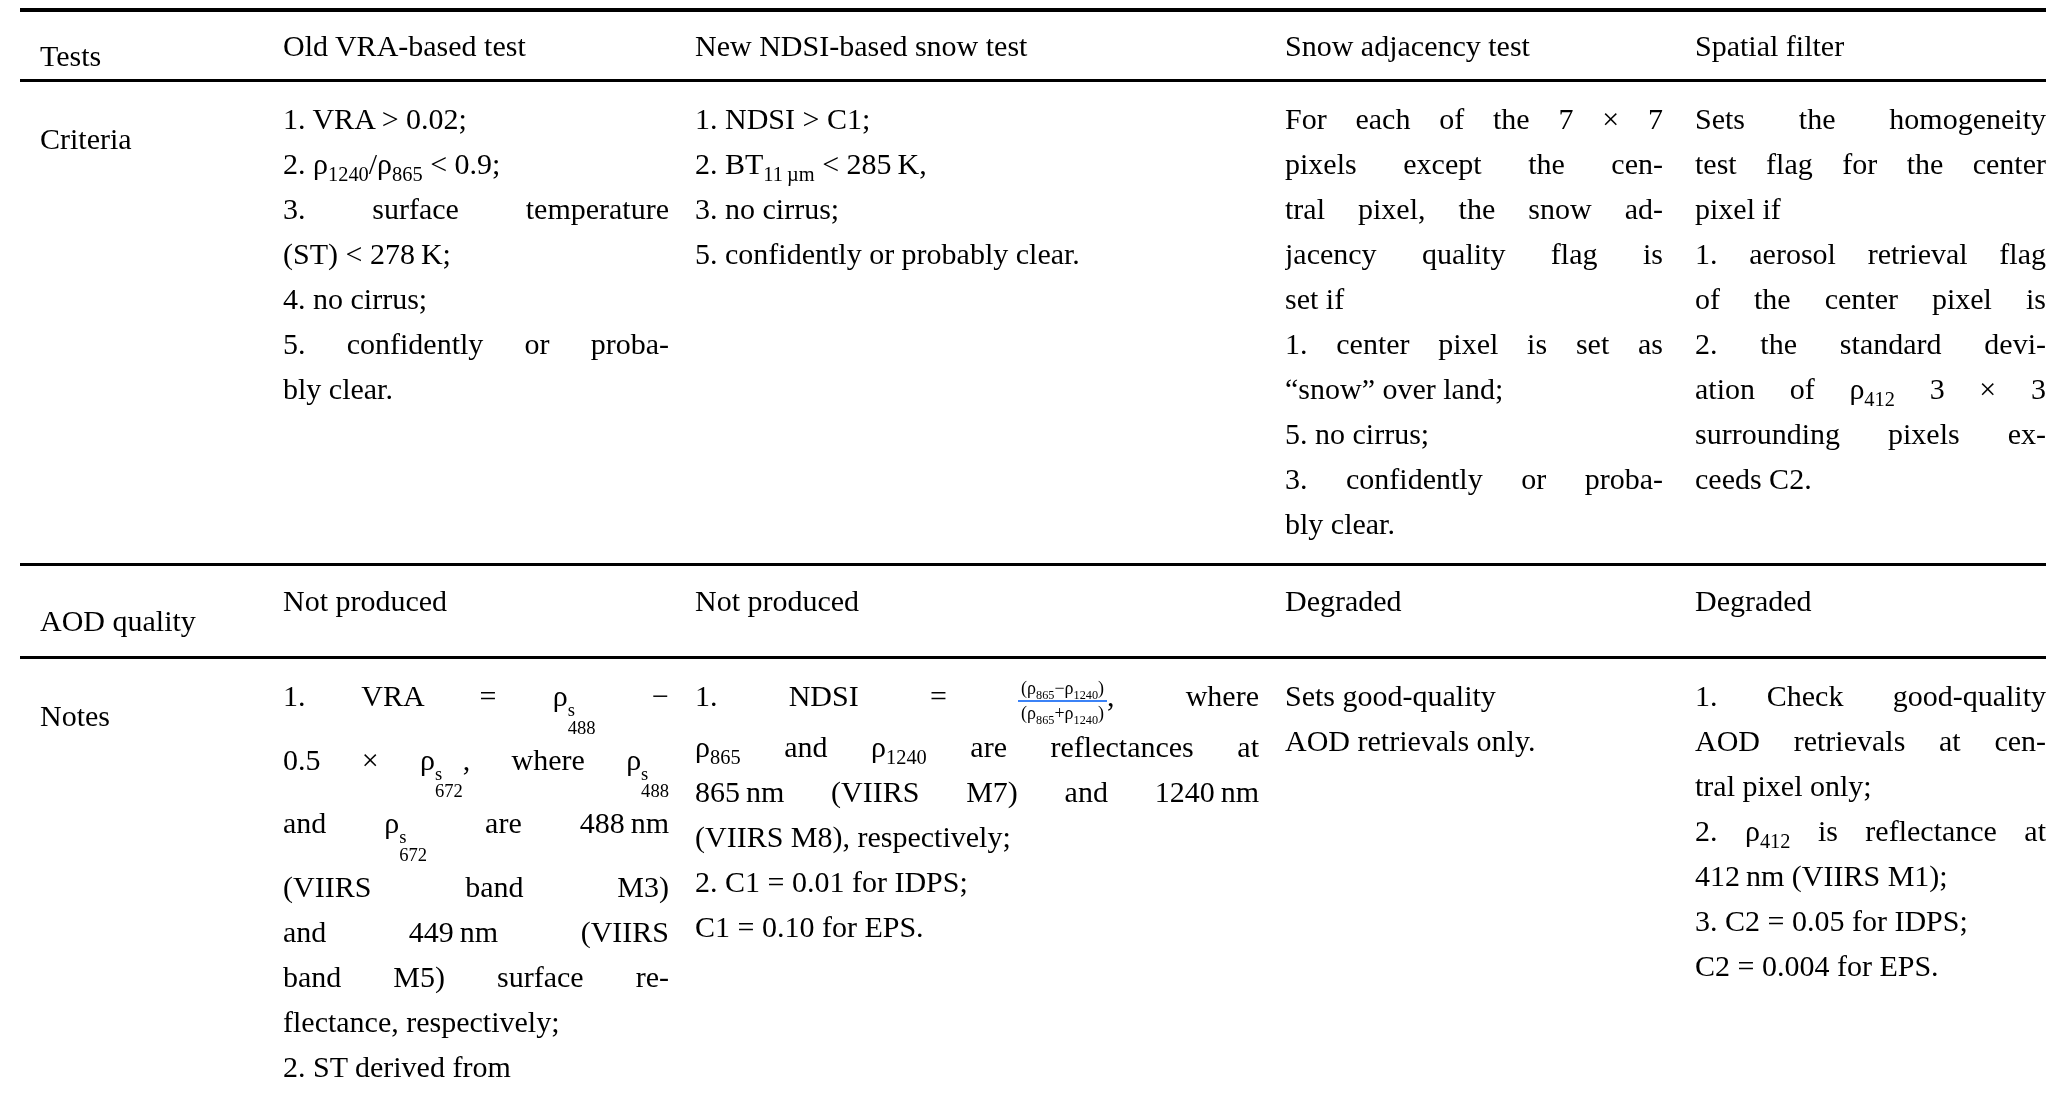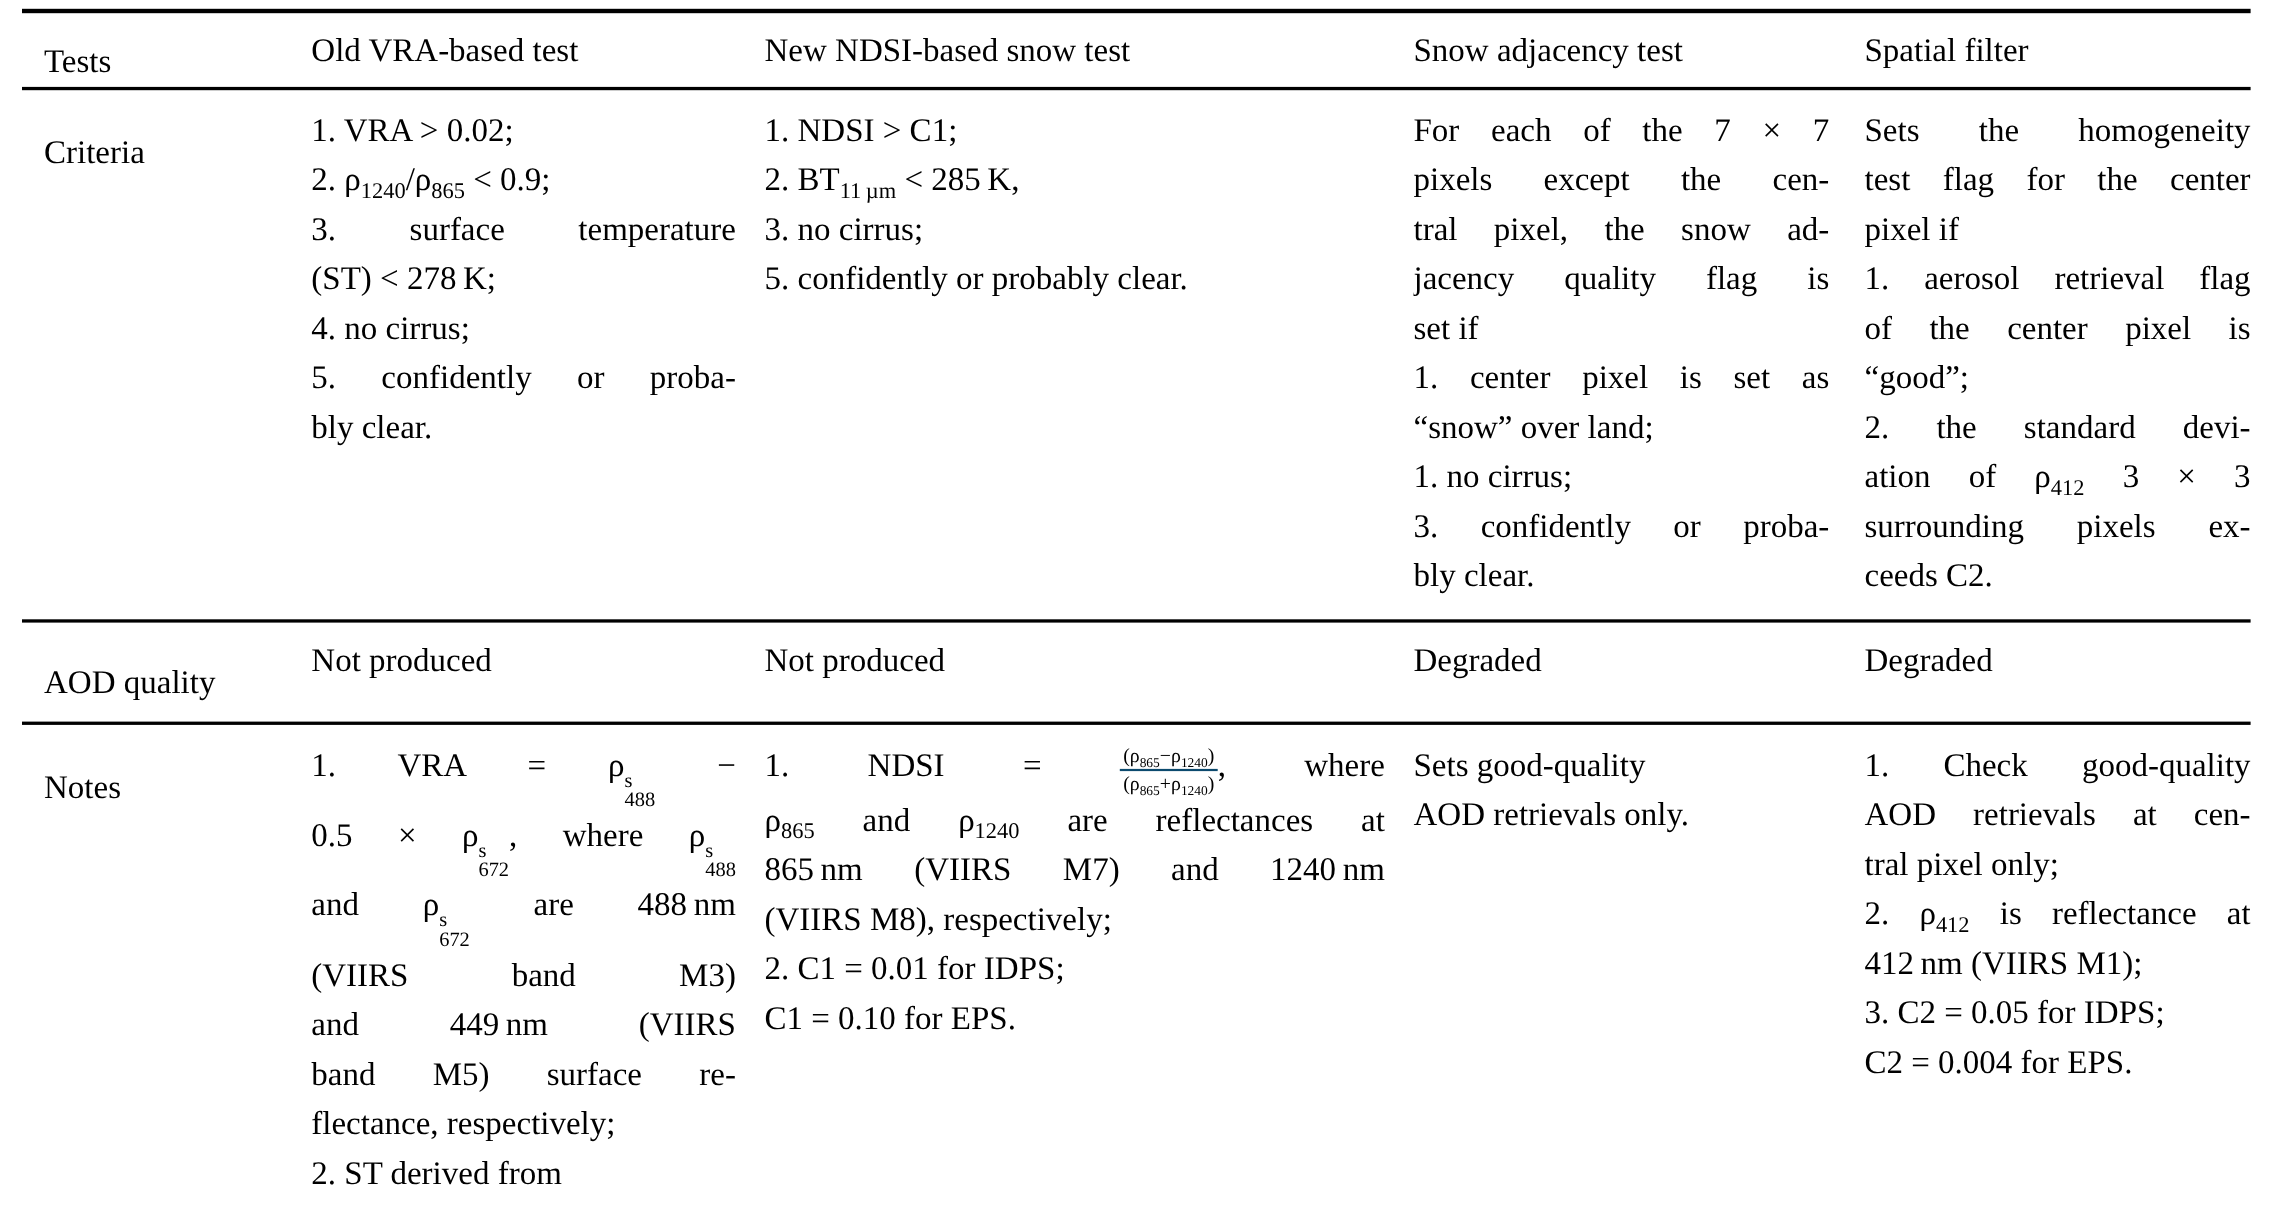--- a/index.html
+++ b/index.html
@@ -36,21 +36,21 @@
     display:inline-flex;flex-direction:column;
     font-size:0.62em;line-height:0.95;
     vertical-align:-0.55em;text-align:left;
   }
   .ss span{display:block;}
   
   .frac{
     display:inline-block;vertical-align:-0.7em;
     font-size:0.6em;line-height:1.25;text-align:center;
   }
-  .frac .num{display:block;border-bottom:2px solid #0c4a6e;padding:0 3px;}
+  .frac .num{display:block;border-bottom:2px solid #3b82f6;padding:0 3px;}
   .frac .den{display:block;padding:0 3px;}
 </style>
 </head>
 <body>
 
 <div class="paper-table">
 
   <div class="rule thick"></div>
 
   <div class="row header">
@@ -81,31 +81,30 @@
         <div class="ln ">5. confidently or probably clear.</div>
       </div>
     <div class="cell c4">
         <div class="ln j">For each of the 7 × 7</div>
         <div class="ln j">pixels except the cen-</div>
         <div class="ln j">tral pixel, the snow ad-</div>
         <div class="ln j">jacency quality flag is</div>
         <div class="ln ">set if</div>
         <div class="ln j">1. center pixel is set as</div>
         <div class="ln ">“snow” over land;</div>
-        <div class="ln ">1. no cirrus;</div>
+        <div class="ln ">5. no cirrus;</div>
         <div class="ln j">3. confidently or proba-</div>
         <div class="ln ">bly clear.</div>
       </div>
     <div class="cell c5">
         <div class="ln j">Sets the homogeneity</div>
         <div class="ln j">test flag for the center</div>
         <div class="ln ">pixel if</div>
         <div class="ln j">1. aerosol retrieval flag</div>
         <div class="ln j">of the center pixel is</div>
-        <div class="ln ">“good”;</div>
         <div class="ln j">2. the standard devi-</div>
         <div class="ln j">ation of ρ<sub>412</sub> 3 × 3</div>
         <div class="ln j">surrounding pixels ex-</div>
         <div class="ln ">ceeds C2.</div>
       </div>
   </div>
 
   <div class="rule thin"></div>
 
   <div class="row body-aod">

